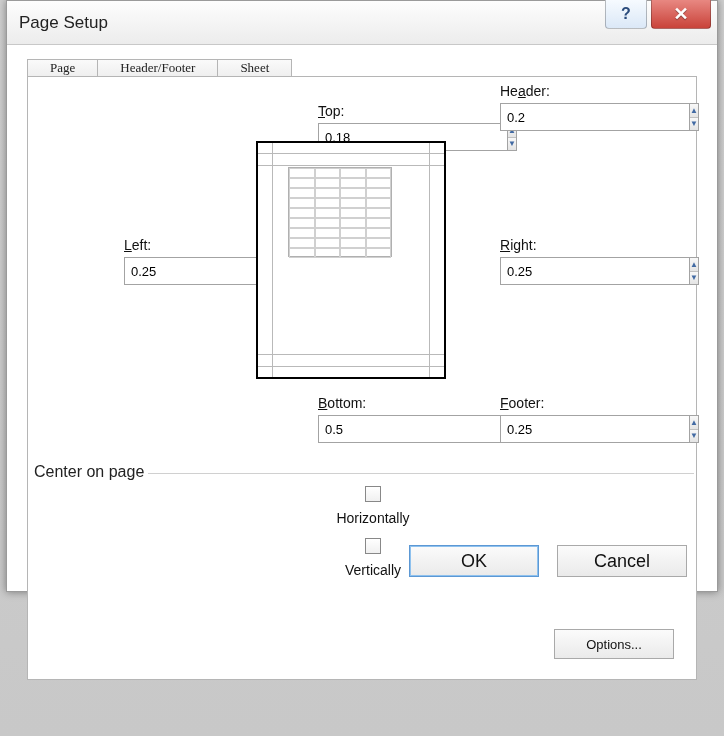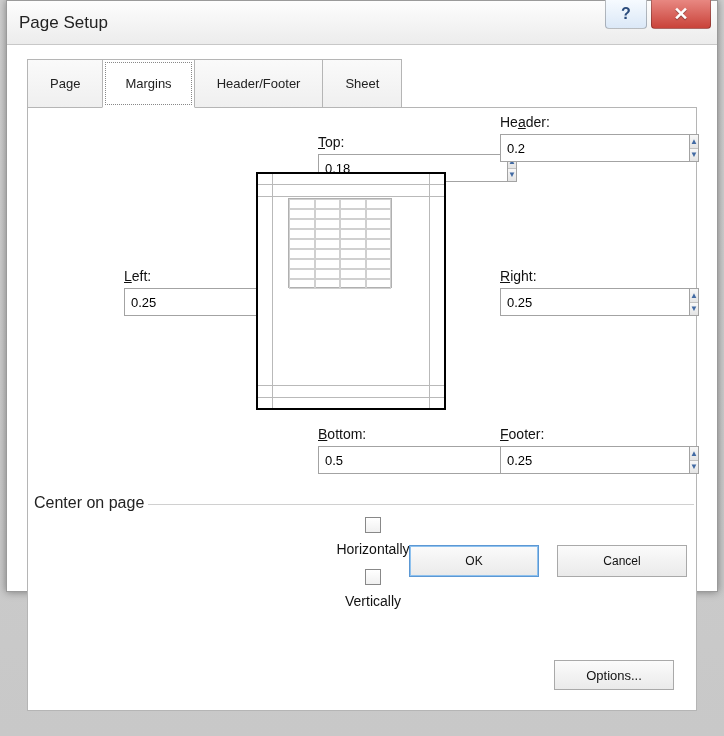--- a/index.html
+++ b/index.html
@@ -57,28 +57,29 @@
     color:#fff; font-weight:bold; font-size:18px;
     border-radius: 0 0 4px 4px;
   }
   .close-btn span{ text-shadow:0 1px 1px rgba(0,0,0,0.4);}
   .tabs {
     display:flex;
     padding: 14px 0 0 20px;
     gap: 0;
   }
   .tab {
-    padding: 16px 22px;
+    padding: 0 22px;
     background: linear-gradient(#fafafa,#efefef);
     border:1px solid #b5b5b5;
     border-bottom:1px solid #b5b5b5;
     margin-right:-1px;
     color:#222;
     position:relative;
     cursor:default;
+    font-family:Liberation Serif, serif;
   }
   .tab.active{
     background:#fff;
     border-bottom:1px solid #fff;
     z-index:2;
     outline:1px dotted #888;
     outline-offset:-4px;
   }
   .panel{
     border:1px solid #b5b5b5;
@@ -164,21 +165,21 @@
     font-size:13px; color:#111;
   }
   .dlg-buttons{
     position:absolute; right:30px; bottom:14px;
     display:flex; gap:18px;
   }
   .btn{
     width:130px; height:32px;
     border:1px solid #a9a9a9;
     background:linear-gradient(#fbfbfb,#eaeaea);
-    font-size:12px; color:#111;
+    font-size:18px; color:#111;
     display:flex; align-items:center; justify-content:center;
   }
   .btn.primary{
     border:1px solid #5c98d4;
     box-shadow: 0 0 0 1px #8ec1ee inset;
   }
 </style>
 </head>
 <body>
 
@@ -192,21 +193,20 @@
     <div class="winbtn help-btn">
       <span>?</span>
     </div>
     <div class="winbtn close-btn">
       <span>✕</span>
     </div>
   </div>
 
   <div class="tabs">
     <div class="tab">Page</div>
-    <div class="tab active">Margins</div>
     <div class="tab">Header/Footer</div>
     <div class="tab">Sheet</div>
   </div>
 
   <div class="panel">
 
     <div class="field f-top">
       <div class="label"><span class="ul">T</span>op:</div>
       <div class="spinner">
         <input class="spin-input" value="0.18" style="">

